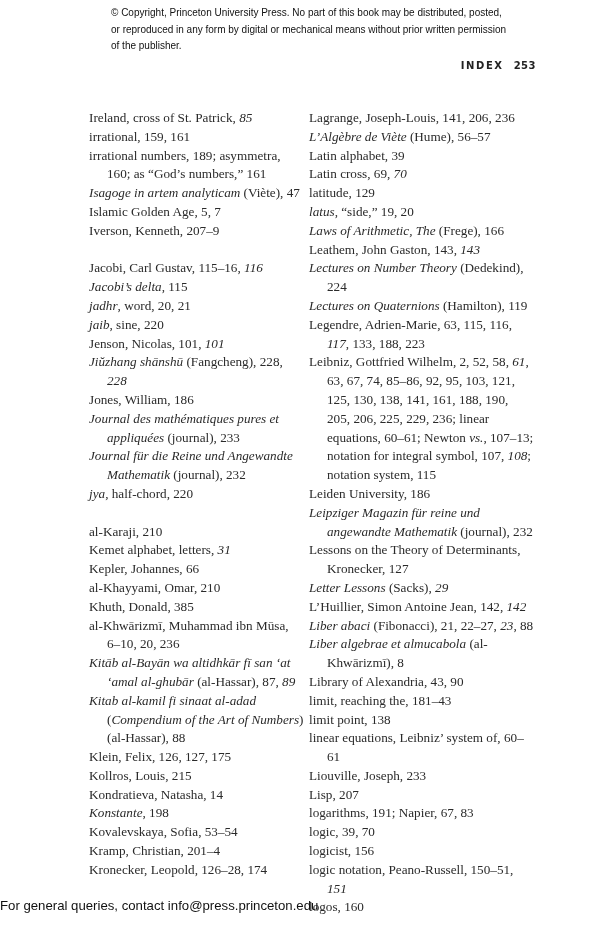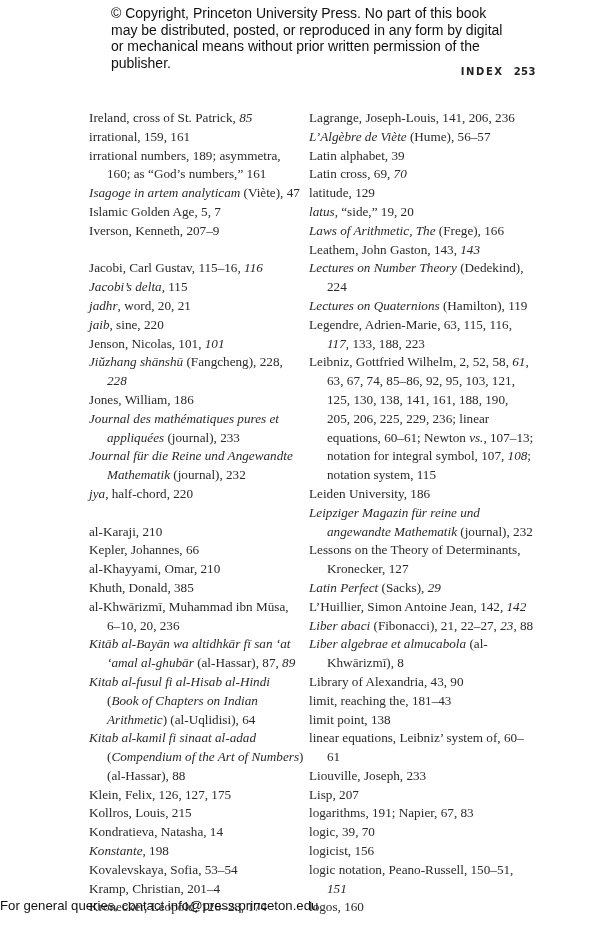--- a/index.html
+++ b/index.html
@@ -1,22 +1,22 @@
 <!DOCTYPE html>
 <html><head>
 <meta charset="utf-8">
 <style>
   html, body { margin: 0; padding: 0; background: #ffffff; }
   body { width: 600px; height: 927px; position: relative; overflow: hidden; color: #1e1e1e; }
   .copyright {
     position: absolute; left: 111px; top: 5px; width: 400px;
-    font-family: "Liberation Sans", sans-serif; font-size: 14px; line-height: 16.5px; color: #111;
+    font-family: "Liberation Sans", sans-serif; font-size: 10px; line-height: 16.5px; color: #111;
   }
   .running-head {
-    position: absolute; right: 64px; top: 66px;
+    position: absolute; right: 64px; top: 60px;
     font-family: "DejaVu Sans", sans-serif; font-size: 10px; font-weight: bold; letter-spacing: 1.6px; color: #222;
   }
   .running-head .pg { margin-left: 10px; letter-spacing: 0.5px; }
   .col {
     position: absolute; top: 109px;
     font-family: "Liberation Serif", serif; font-size: 13.2px; line-height: 18.8px; color: #2a2a2a;
   }
   .col.left { left: 89px; width: 215px; }
   .col.right { left: 309px; width: 225px; }
   .entry { padding-left: 18px; text-indent: -18px; }
@@ -47,26 +47,26 @@
     <div class="entry"><i>jadhr</i>, word, 20, 21</div>
     <div class="entry"><i>jaib</i>, sine, 220</div>
     <div class="entry">Jenson, Nicolas, 101, <i>101</i></div>
     <div class="entry"><i>Jiŭzhang shānshū</i> (Fangcheng), 228, <i>228</i></div>
     <div class="entry">Jones, William, 186</div>
     <div class="entry"><i>Journal des mathématiques pures et appliquées</i> (journal), 233</div>
     <div class="entry"><i>Journal für die Reine und Angewandte Mathematik</i> (journal), 232</div>
     <div class="entry"><i>jya</i>, half-chord, 220</div>
     <div class="gap"></div>
     <div class="entry">al-Karaji, 210</div>
+    <div class="entry">Kemet alphabet, letters, <i>31</i></div>
     <div class="entry">Kepler, Johannes, 66</div>
     <div class="entry">al-Khayyami, Omar, 210</div>
     <div class="entry">Khuth, Donald, 385</div>
     <div class="entry">al-Khwārizmī, Muhammad ibn Mūsa, 6–10, 20, 236</div>
     <div class="entry"><i>Kitāb al-Bayān wa altidhkār fī san ‘at ‘amal al-ghubār</i> (al-Hassar), 87, <i>89</i></div>
-    <div class="entry"><i>Kitab al-fusul fi al-Hisab al-Hindi</i> (<i>Book of Chapters on Indian Arithmetic</i>) (al-Uqlidisi), 64</div>
     <div class="entry"><i>Kitab al-kamil fi sinaat al-adad</i> (<i>Compendium of the Art of Numbers</i>) (al-Hassar), 88</div>
     <div class="entry">Klein, Felix, 126, 127, 175</div>
     <div class="entry">Kollros, Louis, 215</div>
     <div class="entry">Kondratieva, Natasha, 14</div>
     <div class="entry"><i>Konstante</i>, 198</div>
     <div class="entry">Kovalevskaya, Sofia, 53–54</div>
     <div class="entry">Kramp, Christian, 201–4</div>
     <div class="entry">Kronecker, Leopold, 126–28, 174</div>
   </div>
 <div class="col right">
@@ -78,21 +78,21 @@
     <div class="entry"><i>latus</i>, “side,” 19, 20</div>
     <div class="entry"><i>Laws of Arithmetic, The</i> (Frege), 166</div>
     <div class="entry">Leathem, John Gaston, 143, <i>143</i></div>
     <div class="entry"><i>Lectures on Number Theory</i> (Dedekind), 224</div>
     <div class="entry"><i>Lectures on Quaternions</i> (Hamilton), 119</div>
     <div class="entry">Legendre, Adrien-Marie, 63, 115, 116, <i>117</i>, 133, 188, 223</div>
     <div class="entry">Leibniz, Gottfried Wilhelm, 2, 52, 58, <i>61</i>, 63, 67, 74, 85–86, 92, 95, 103, 121, 125, 130, 138, 141, 161, 188, 190, 205, 206, 225, 229, 236; linear equations, 60–61; Newton <i>vs.</i>, 107–13; notation for integral symbol, 107, <i>108</i>; notation system, 115</div>
     <div class="entry">Leiden University, 186</div>
     <div class="entry"><i>Leipziger Magazin für reine und angewandte Mathematik</i> (journal), 232</div>
     <div class="entry">Lessons on the Theory of Determinants, Kronecker, 127</div>
-    <div class="entry"><i>Latin Perfect</i> (Sacks), <i>29</i></div>
+    <div class="entry"><i>Letter Lessons</i> (Sacks), <i>29</i></div>
     <div class="entry">L’Huillier, Simon Antoine Jean, 142, <i>142</i></div>
     <div class="entry"><i>Liber abaci</i> (Fibonacci), 21, 22–27, <i>23</i>, 88</div>
     <div class="entry"><i>Liber algebrae et almucabola</i> (al-Khwārizmī), 8</div>
     <div class="entry">Library of Alexandria, 43, 90</div>
     <div class="entry">limit, reaching the, 181–43</div>
     <div class="entry">limit point, 138</div>
     <div class="entry">linear equations, Leibniz’ system of, 60–61</div>
     <div class="entry">Liouville, Joseph, 233</div>
     <div class="entry">Lisp, 207</div>
     <div class="entry">logarithms, 191; Napier, 67, 83</div>

